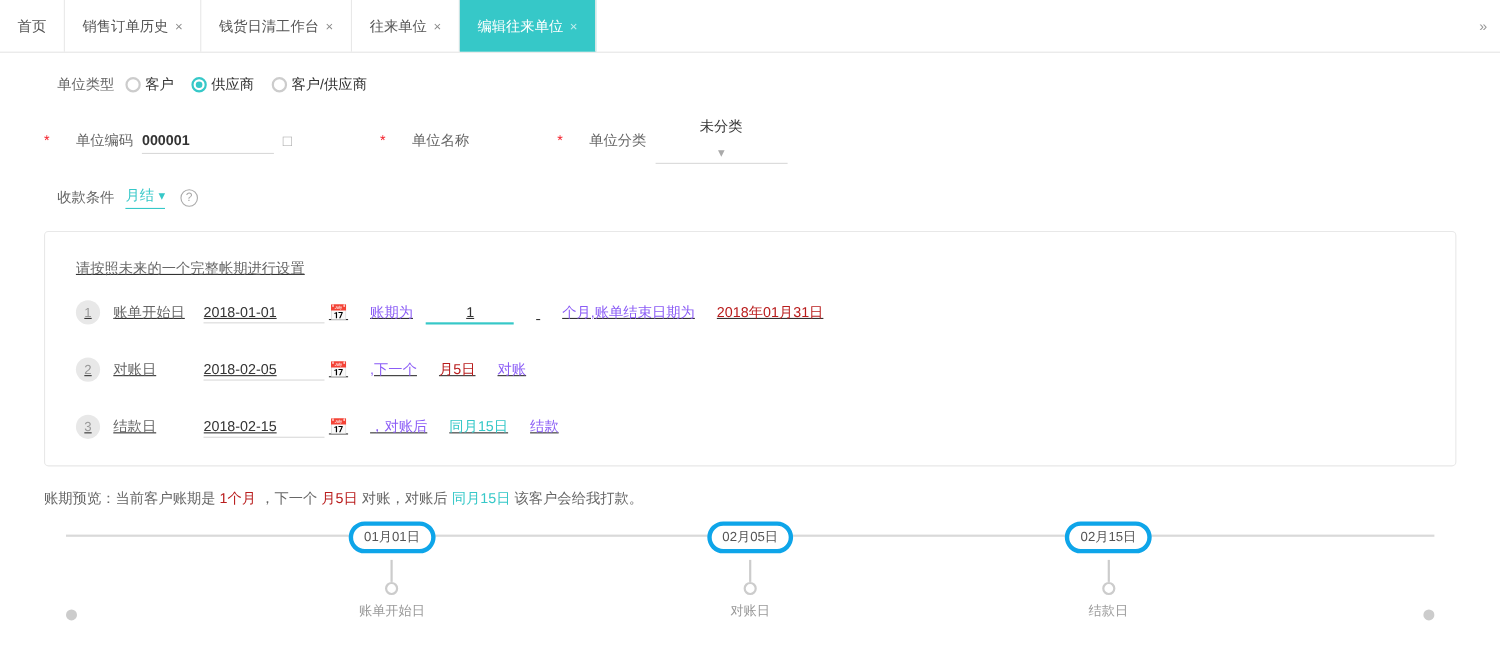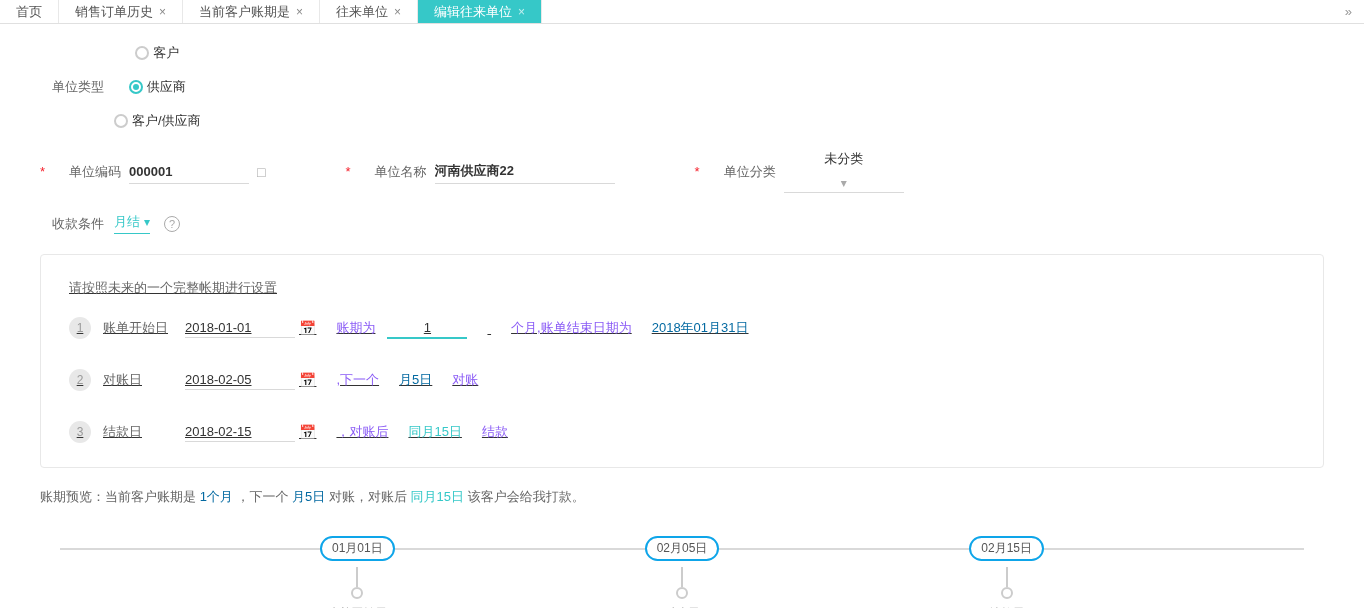--- a/index.html
+++ b/index.html
@@ -4,21 +4,21 @@
   <style>
     * { box-sizing: border-box; margin: 0; padding: 0; }
     body { font-family: "Microsoft YaHei", "PingFang SC", sans-serif; font-size: 13px; color: #333; background: #f5f5f5; }
 
     
     .tab-bar {
       display: flex;
       align-items: stretch;
       background: #fff;
       border-bottom: 1px solid #e0e0e0;
-      height: 24px;
+      height: 48px;
     }
     .tab-item {
       display: flex;
       align-items: center;
       padding: 0 16px;
       cursor: pointer;
       color: #555;
       font-size: 13px;
       border-right: 1px solid #e8e8e8;
       gap: 6px;
@@ -64,21 +64,20 @@
       margin-left: 12px;
     }
     .required-star {
       color: #f5222d;
       margin-right: 4px;
     }
     .radio-group {
       display: flex;
       align-items: center;
       gap: 16px;
-      flex-direction: column;
     }
     .radio-item {
       display: flex;
       align-items: center;
       gap: 4px;
       cursor: pointer;
     }
     .radio-circle {
       width: 14px;
       height: 14px;
@@ -221,40 +220,40 @@
     .cal-icon {
       color: #36c8c8;
       cursor: pointer;
       font-size: 14px;
     }
     .step-desc {
       color: #8b5cf6;
       font-size: 13px;
       margin-left: 8px;
     }
-    .highlight-orange { color: #0369a1; }
+    .highlight-orange { color: #b91c1c; }
     .highlight-teal { color: #36c8c8; }
 
     .period-input {
       border: none;
       border-bottom: 2px solid #36c8c8;
       outline: none;
       font-size: 13px;
       padding: 2px 4px;
       width: 80px;
       color: #333;
       background: transparent;
       text-align: center;
     }
 
     
     .preview-text {
       font-size: 13px;
       color: #666;
-      margin-bottom: 30px;
+      margin-bottom: 12px;
     }
     .timeline-line {
       position: absolute;
       top: 12px;
       left: 20px;
       right: 20px;
       height: 2px;
       background: #d9d9d9;
       z-index: 0;
     }
@@ -266,21 +265,21 @@
       z-index: 1;
     }
     .timeline-dot {
       width: 12px;
       height: 12px;
       border-radius: 50%;
       background: #fff;
       border: 2px solid #ccc;
     }
     .timeline-label-box {
-      border: 2px solid #0ea5e9;
+      border: 4px solid #0ea5e9;
       border-radius: 20px;
       padding: 2px 10px;
       font-size: 12px;
       color: #555;
       background: #fff;
       margin-bottom: 6px;
     }
     .timeline-sub-label {
       font-size: 12px;
       color: #999;
@@ -293,21 +292,21 @@
 
 <div class="tab-bar">
   <div class="tab-item">
     <span>首页</span>
   </div>
   <div class="tab-item">
     <span>销售订单历史</span>
     <span class="tab-close">×</span>
   </div>
   <div class="tab-item">
-    <span>当前客户账期是</span>
+    <span>钱货日清工作台</span>
     <span class="tab-close">×</span>
   </div>
   <div class="tab-item">
     <span>往来单位</span>
     <span class="tab-close">×</span>
   </div>
   <div class="tab-item active">
     <span>编辑往来单位</span>
     <span class="tab-close">×</span>
   </div>
@@ -343,21 +342,20 @@
       <span class="form-label">单位编码</span>
       <input class="input-field" style="width: 120px;" type="text" value="000001">
       <span class="input-icon">□</span>
     </div>
 
     <div style="width: 60px;"></div>
 
     <div class="field-group">
       <span class="required-star">*</span>
       <span class="form-label">单位名称</span>
-      <input class="input-field" style="width: 180px;" type="text" value="河南供应商22">
     </div>
 
     <div style="width: 60px;"></div>
 
     <div class="field-group">
       <span class="required-star">*</span>
       <span class="form-label">单位分类</span>
       <div class="select-field" style="min-width: 120px; border-bottom: 1px solid #d9d9d9; padding-bottom: 2px; flex-direction: column;">
         <span class="select-value">未分类</span>
         <span style="flex:1"></span>

